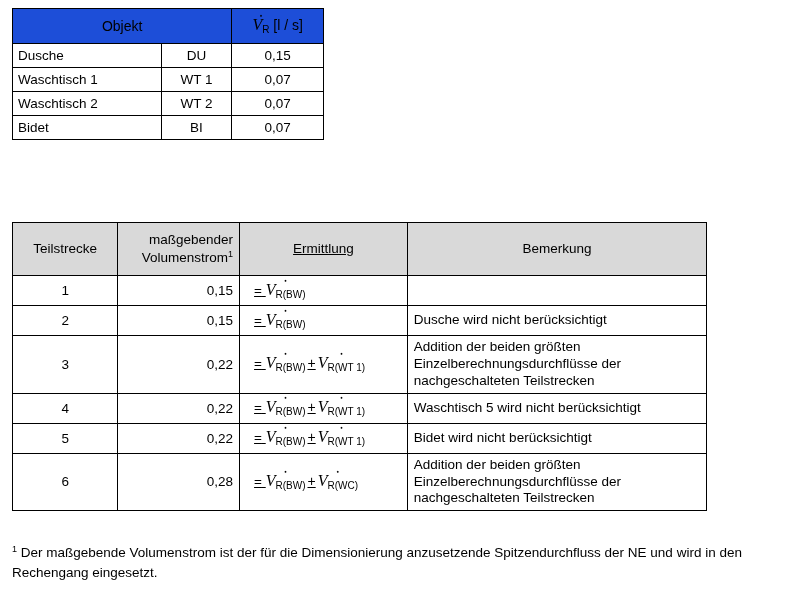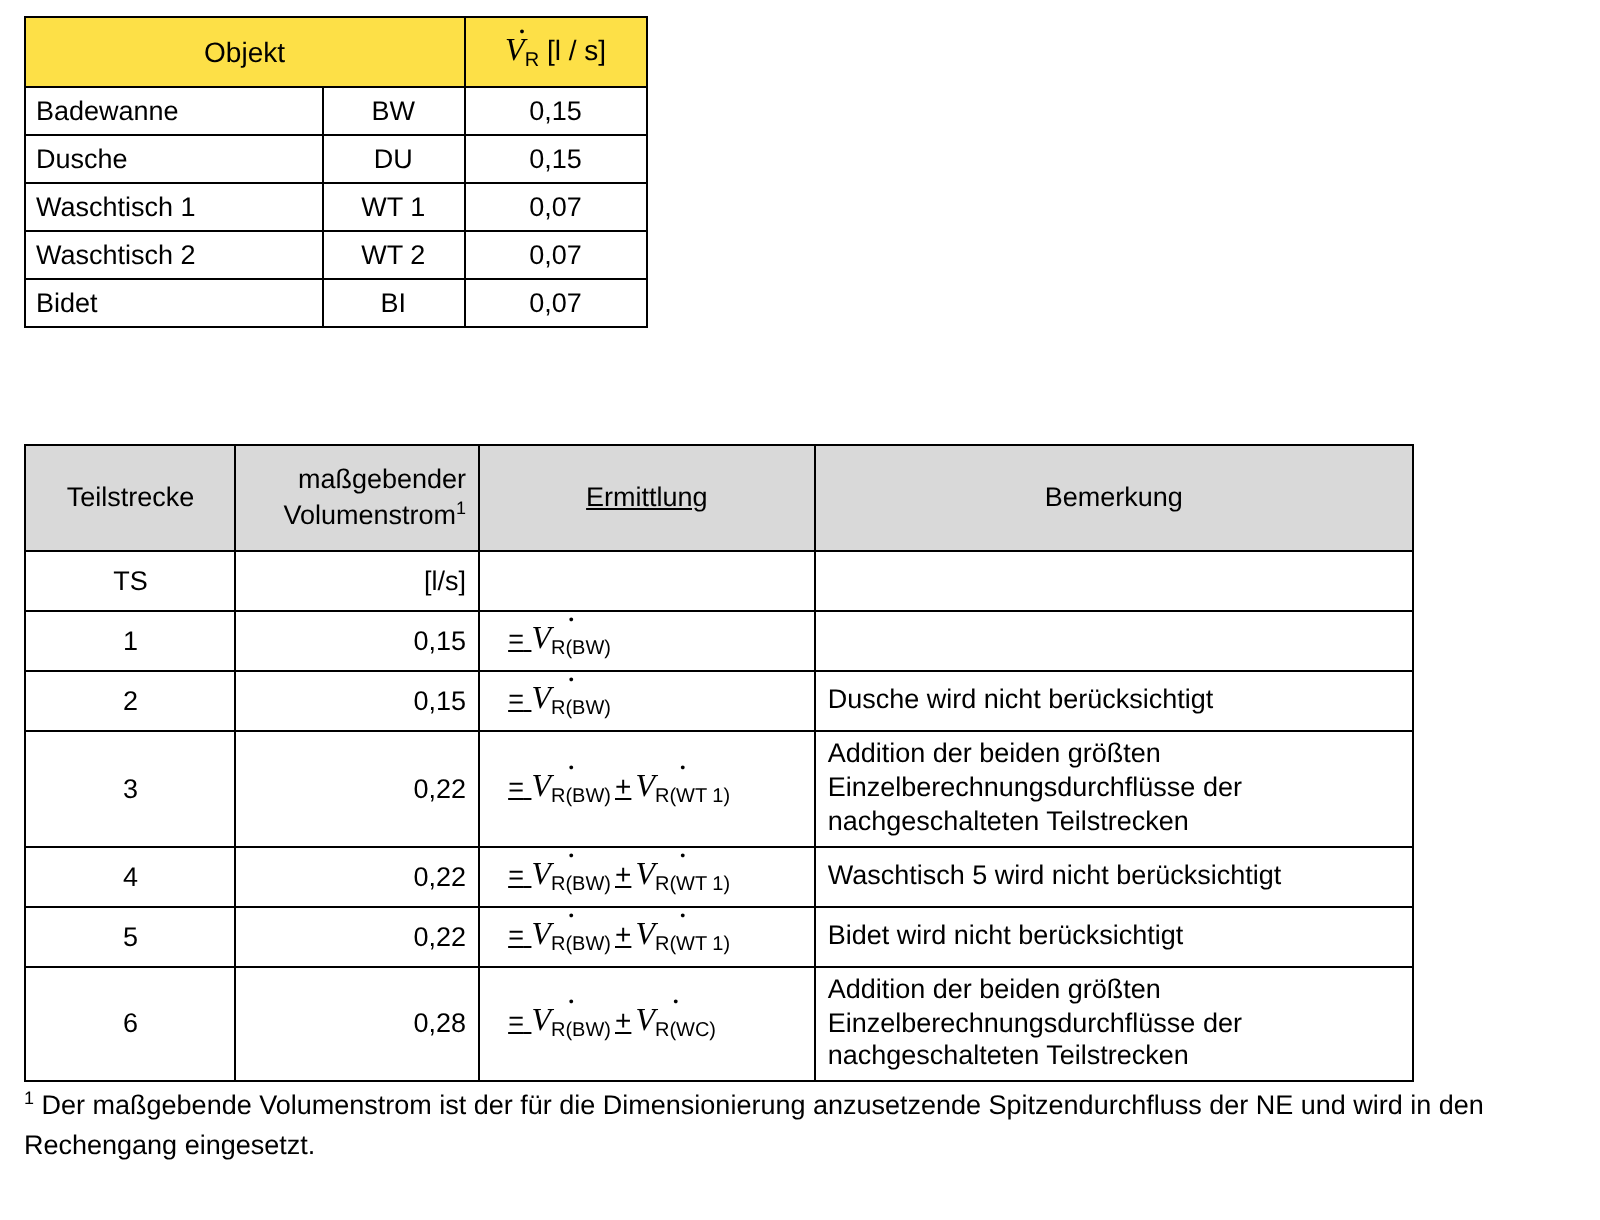--- a/index.html
+++ b/index.html
@@ -31,21 +31,21 @@
   }
   #table1 td, #table1 th {
     border: 1px solid #000000;
     font-size: 13.5px;
     font-weight: normal;
     padding: 2px 5px;
     height: 19px;
     vertical-align: middle;
   }
   #table1 thead th {
-    background: #fde047;
+    background: #1d4ed8;
     text-align: center;
     height: 30px;
     font-size: 14px;
   }
   #table1 .c-name { width: 152px; text-align: left; }
   #table1 .c-abbr { width: 68px; text-align: center; }
   #table1 .c-val  { width: 92px; text-align: center; }
 
   
   #table1 .hdr-objekt { }
@@ -148,25 +148,20 @@
       <tr>
         <th colspan="2" class="hdr-objekt">Objekt</th>
         <th class="hdr-vr">
           <span class="vdot"><span>V</span><span class="sub">R</span></span>
           <span class="unit">[l / s]</span>
         </th>
       </tr>
     </thead>
     <tbody>
       <tr>
-        <td class="c-name">Badewanne</td>
-        <td class="c-abbr">BW</td>
-        <td class="c-val">0,15</td>
-      </tr>
-      <tr>
         <td class="c-name">Dusche</td>
         <td class="c-abbr">DU</td>
         <td class="c-val">0,15</td>
       </tr>
       <tr>
         <td class="c-name">Waschtisch 1</td>
         <td class="c-abbr">WT 1</td>
         <td class="c-val">0,07</td>
       </tr>
       <tr>
@@ -190,26 +185,20 @@
         <th class="c-ts">Teilstrecke</th>
         <th class="c-vol">
           <span>maßgebender</span><br>
           <span>Volumenstrom</span><span class="sup">1</span>
         </th>
         <th class="c-erm" style="text-align:center;padding-left:6px;">Ermittlung</th>
         <th class="c-bem" style="text-align:center;">Bemerkung</th>
       </tr>
     </thead>
     <tbody>
-      <tr>
-        <td class="c-ts">TS</td>
-        <td class="c-vol">[l/s]</td>
-        <td class="c-erm"></td>
-        <td class="c-bem"></td>
-      </tr>
 
       <tr>
         <td class="c-ts">1</td>
         <td class="c-vol">0,15</td>
         <td class="c-erm">
           <span class="eqsign">=</span>
           <span class="vdot">V<span class="sub">R(BW)</span></span>
         </td>
         <td class="c-bem"><span class="c-bem-text"></span></td>
       </tr>

